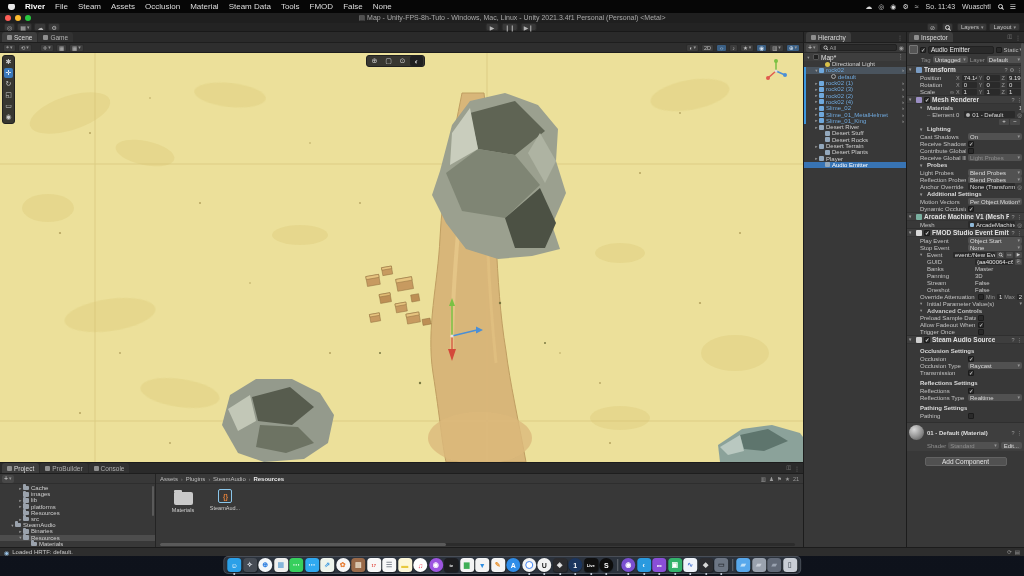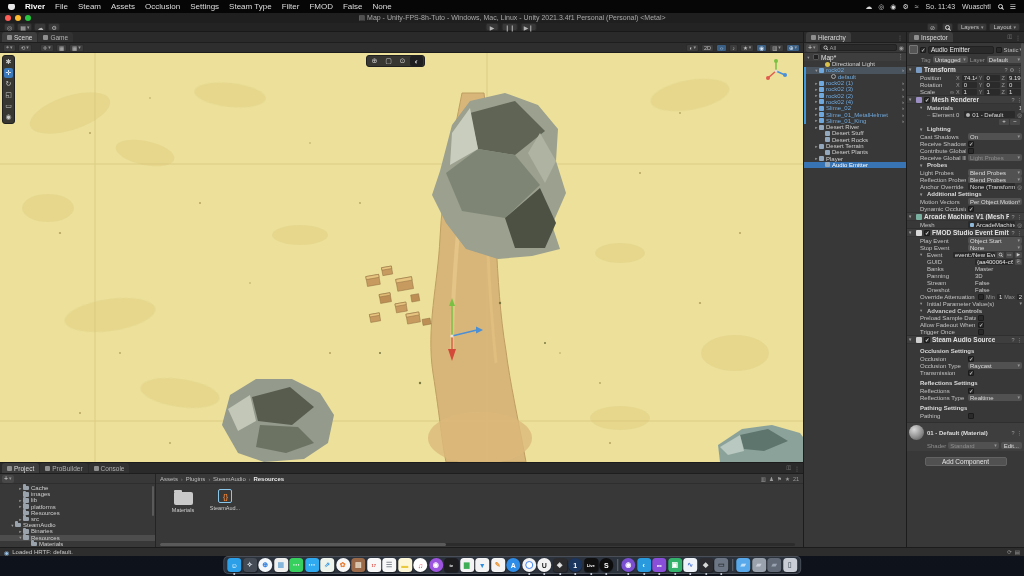--- a/index.html
+++ b/index.html
@@ -170,23 +170,23 @@
 
   <div class="menubar">
     <span class="apple"></span>
     <span style="display:flex;gap:10px">
 
     <span class="mitem bold">River</span>
         <span class="mitem">File</span>
         <span class="mitem">Steam</span>
         <span class="mitem">Assets</span>
         <span class="mitem">Occlusion</span>
-        <span class="mitem">Settings</span>
-        <span class="mitem">Steam Type</span>
-        <span class="mitem">Filter</span>
+        <span class="mitem">Material</span>
+        <span class="mitem">Steam Data</span>
+        <span class="mitem">Tools</span>
         <span class="mitem">FMOD</span>
         <span class="mitem">False</span>
         <span class="mitem">None</span>
       </span>
     <span class="mspacer"></span>
     <span class="mstat">
       <span style="display:flex;gap:6px">
 
       <span class="cloud-icon">☁</span>
           <span class="remote-icon">◎</span>

